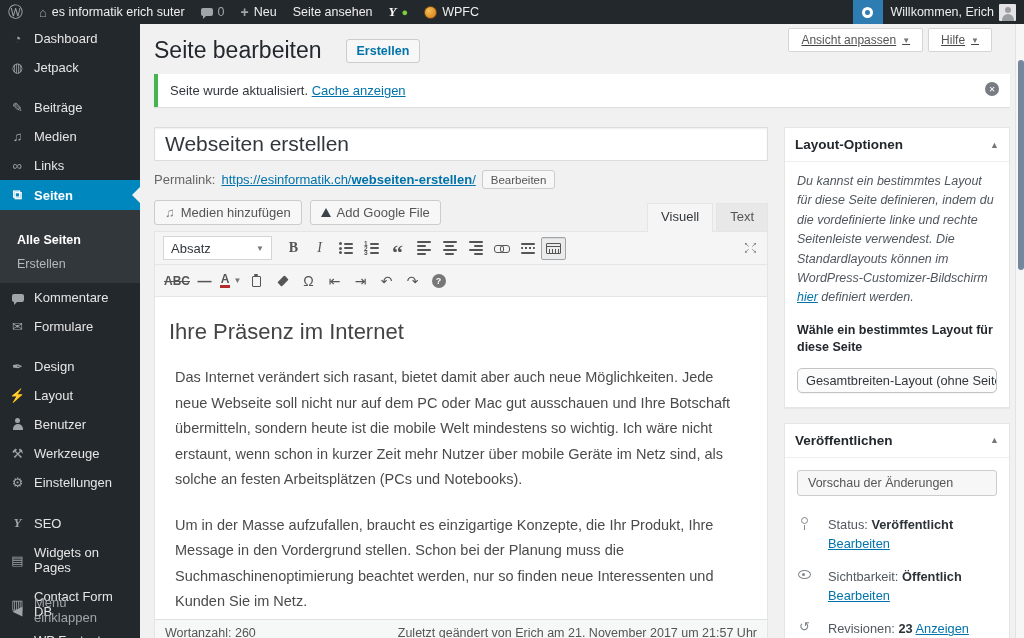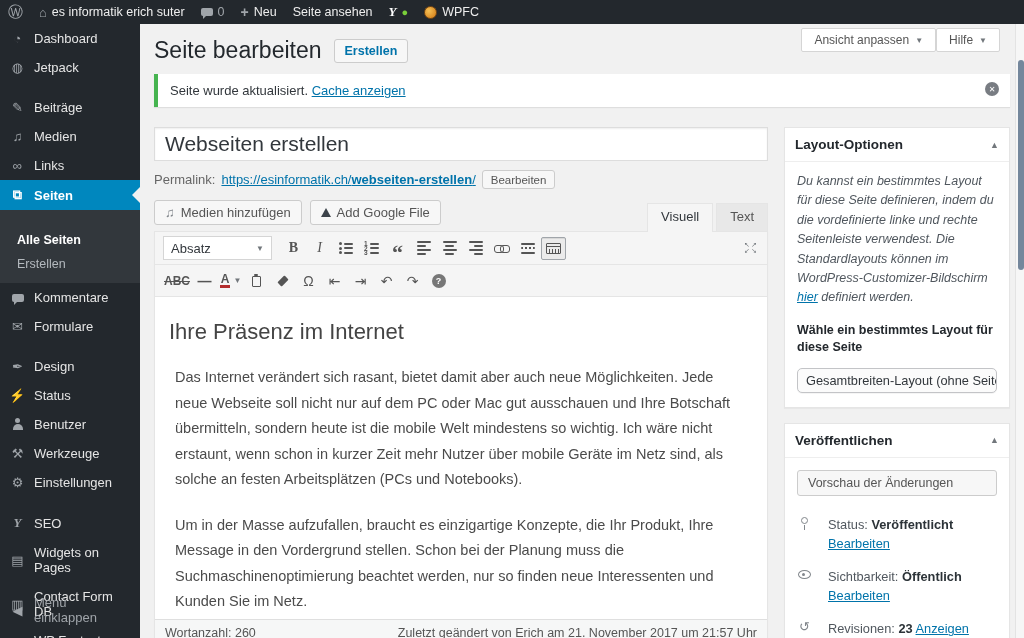--- a/index.html
+++ b/index.html
@@ -50,25 +50,25 @@
   .collapse-item { position:absolute; bottom:6px; left:0; right:0; color:#a0a5aa; }
   .person-icon { width:13px; height:13px; position:relative; }
   .person-icon::before { content:""; position:absolute; top:0; left:4px; width:5px; height:5px; border-radius:50%; background:#a0a5aa; }
   .person-icon::after { content:""; position:absolute; top:6px; left:1.5px; width:10px; height:6px; border-radius:5px 5px 0 0; background:#a0a5aa; }
 
   
   .content { margin:24px 0 0 140px; padding:0 14px; position:relative; height:614px; }
   .scrollbar { position:fixed; top:24px; right:0; bottom:0; width:9px; background:#f6f6f6; border-left:1px solid #e3e3e3; z-index:70; }
   .scroll-thumb { position:absolute; top:36px; left:1.5px; width:6px; height:210px; border-radius:3px; background:#74879c; }
 
-  .screen-meta { position:absolute; top:4px; right:24px; display:flex; z-index:5; }
+  .screen-meta { position:absolute; top:4px; right:32px; display:flex; gap:5px; z-index:5;text-decoration:underline; }
   .meta-btn { background:#fff; border:1px solid #d5d5d5; border-radius:2px; padding:4px 12px; font-size:12px; color:#555; display:flex; gap:6px; align-items:center; cursor:pointer; }
   .caret { font-size:8px; color:#72777c; }
 
-  .h1-row { display:flex; align-items:center; gap:12px; padding:13px 0 10px; }
+  .h1-row { display:flex; align-items:center; gap:24px; padding:13px 0 10px; }
   .page-h1 { font-size:23px; font-weight:400; color:#23282d; margin:0; }
   .create-btn { font-size:12.5px; font-weight:600; color:#0073aa; border:1px solid #cccccc; background:#f7f7f7; padding:4px 10px; border-radius:3px; cursor:pointer; }
 
   .notice { background:#fff; border-left:4px solid #46b450; box-shadow:0 1px 1px rgba(0,0,0,.08);
     padding:9px 38px 9px 12px; font-size:13px; color:#32373c; position:relative; margin:0 0 20px 0; }
   .dismiss-btn { position:absolute; right:11px; top:8px; width:14px; height:14px; border-radius:50%;
     background:#787c82; color:#fff; font-size:8px; display:flex; align-items:center; justify-content:center; cursor:pointer; }
 
   .columns { display:flex; gap:16px; align-items:flex-start; }
   .main-col { flex:1; min-width:0; }
@@ -184,20 +184,29 @@
     <span>Seite ansehen</span>
   </span>
   <span class="ab-item">
     <span class="yoast-glyph">Y</span>
     <span class="dot-green">●</span>
   </span>
   <span class="ab-item">
     <span class="cheetah"></span>
     <span>WPFC</span>
   </span>
+  <span class="ab-right">
+    <span class="buoy-btn">
+        <span class="buoy-ring"></span>
+      </span>
+    <span class="ab-item">
+      <span>Willkommen, Erich</span>
+      <span class="avatar"></span>
+    </span>
+  </span>
 </div>
 
 <div class="sidebar">
   <div class="menu-item">
       <span class="micon">◔</span>
       <span>Dashboard</span>
     </div>
   <div class="menu-item">
       <span class="micon">◍</span>
       <span>Jetpack</span>
@@ -233,21 +242,21 @@
       <span class="micon">✉</span>
       <span>Formulare</span>
     </div>
   <div class="menu-sep"></div>
   <div class="menu-item">
       <span class="micon">✒</span>
       <span>Design</span>
     </div>
   <div class="menu-item">
       <span class="micon">⚡</span>
-      <span>Status</span>
+      <span>Layout</span>
     </div>
   <div class="menu-item">
       <span class="micon">
         <span class="person-icon"></span>
       </span>
       <span>Benutzer</span>
     </div>
   <div class="menu-item">
       <span class="micon">⚒</span>
       <span>Werkzeuge</span>

